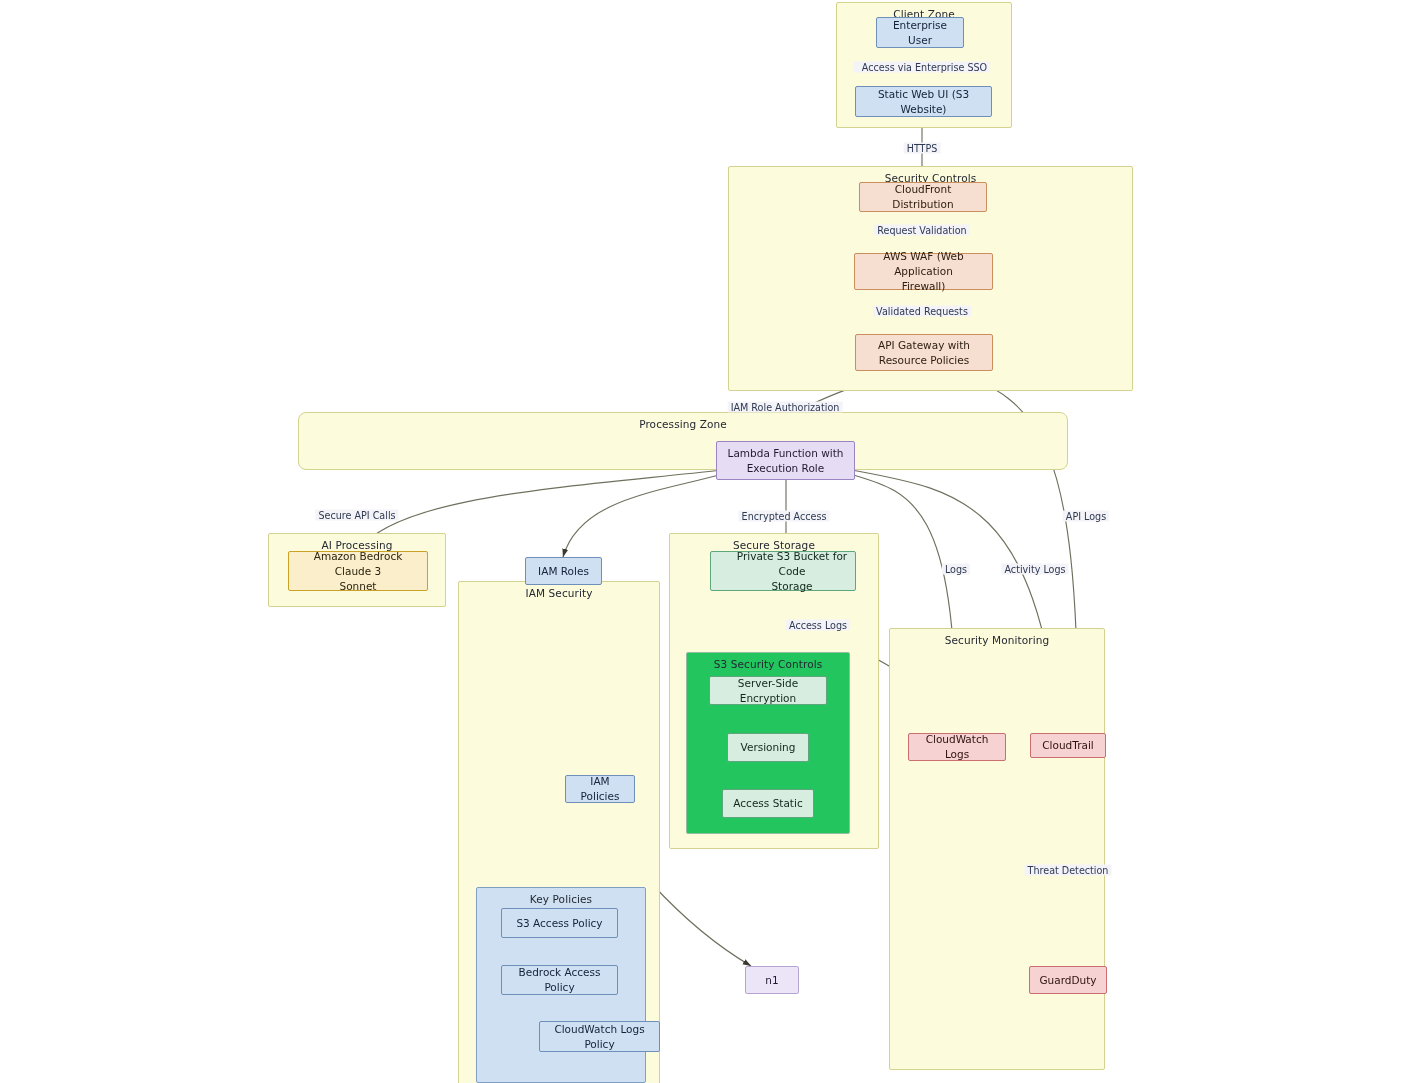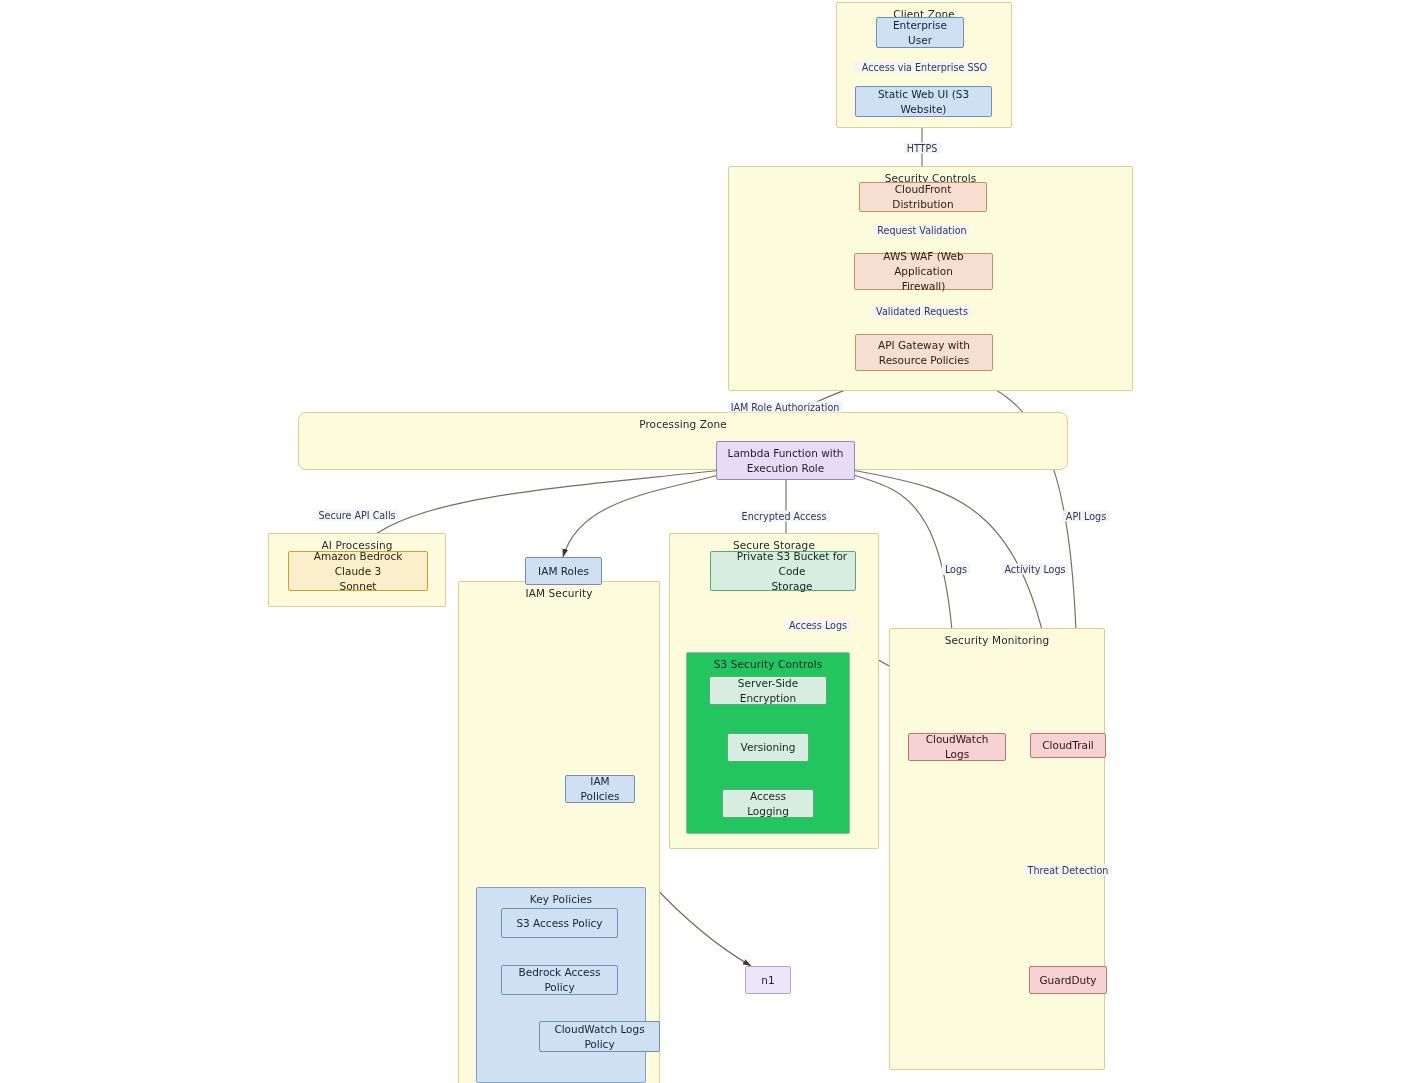--- a/index.html
+++ b/index.html
@@ -162,29 +162,29 @@
 
   <div class="node n-blue" style="left:499px;top:1021px;width:121px;height:31px;margin-left:40px;">CloudWatch Logs Policy</div>
 
   <div class="node n-green" style="left:710px;top:551px;width:146px;height:40px;padding-left:24px;">Private S3 Bucket for Code
 Storage</div>
 
   <div class="node n-green" style="left:709px;top:676px;width:118px;height:29px;">Server-Side Encryption</div>
 
   <div class="node n-green" style="left:727px;top:733px;width:82px;height:29px;">Versioning</div>
 
-  <div class="node n-green" style="left:722px;top:789px;width:92px;height:29px;">Access Logging</div>
+  <div class="node n-green" style="left:722px;top:789px;width:92px;height:29px;">Access Static</div>
 
   <div class="node n-red" style="left:908px;top:733px;width:98px;height:28px;">CloudWatch Logs</div>
 
   <div class="node n-red" style="left:1030px;top:733px;width:76px;height:25px;">CloudTrail</div>
 
   <div class="node n-red" style="left:1029px;top:966px;width:78px;height:28px;">GuardDuty</div>
 
-  <div class="node n-lilac" style="left:745px;top:966px;width:46px;height:28px;">n1</div>
+  <div class="node n-lilac" style="left:745px;top:966px;width:54px;height:28px;">n1</div>
 
   <span class="elabel" style="left:922px;top:67px;padding-left:8px;">Access via Enterprise SSO</span>
 
   <span class="elabel" style="left:922px;top:148px;">HTTPS</span>
 
   <span class="elabel" style="left:922px;top:230px;">Request Validation</span>
 
   <span class="elabel" style="left:922px;top:311px;">Validated Requests</span>
 
   <span class="elabel" style="left:785px;top:407px;">IAM Role Authorization</span>

